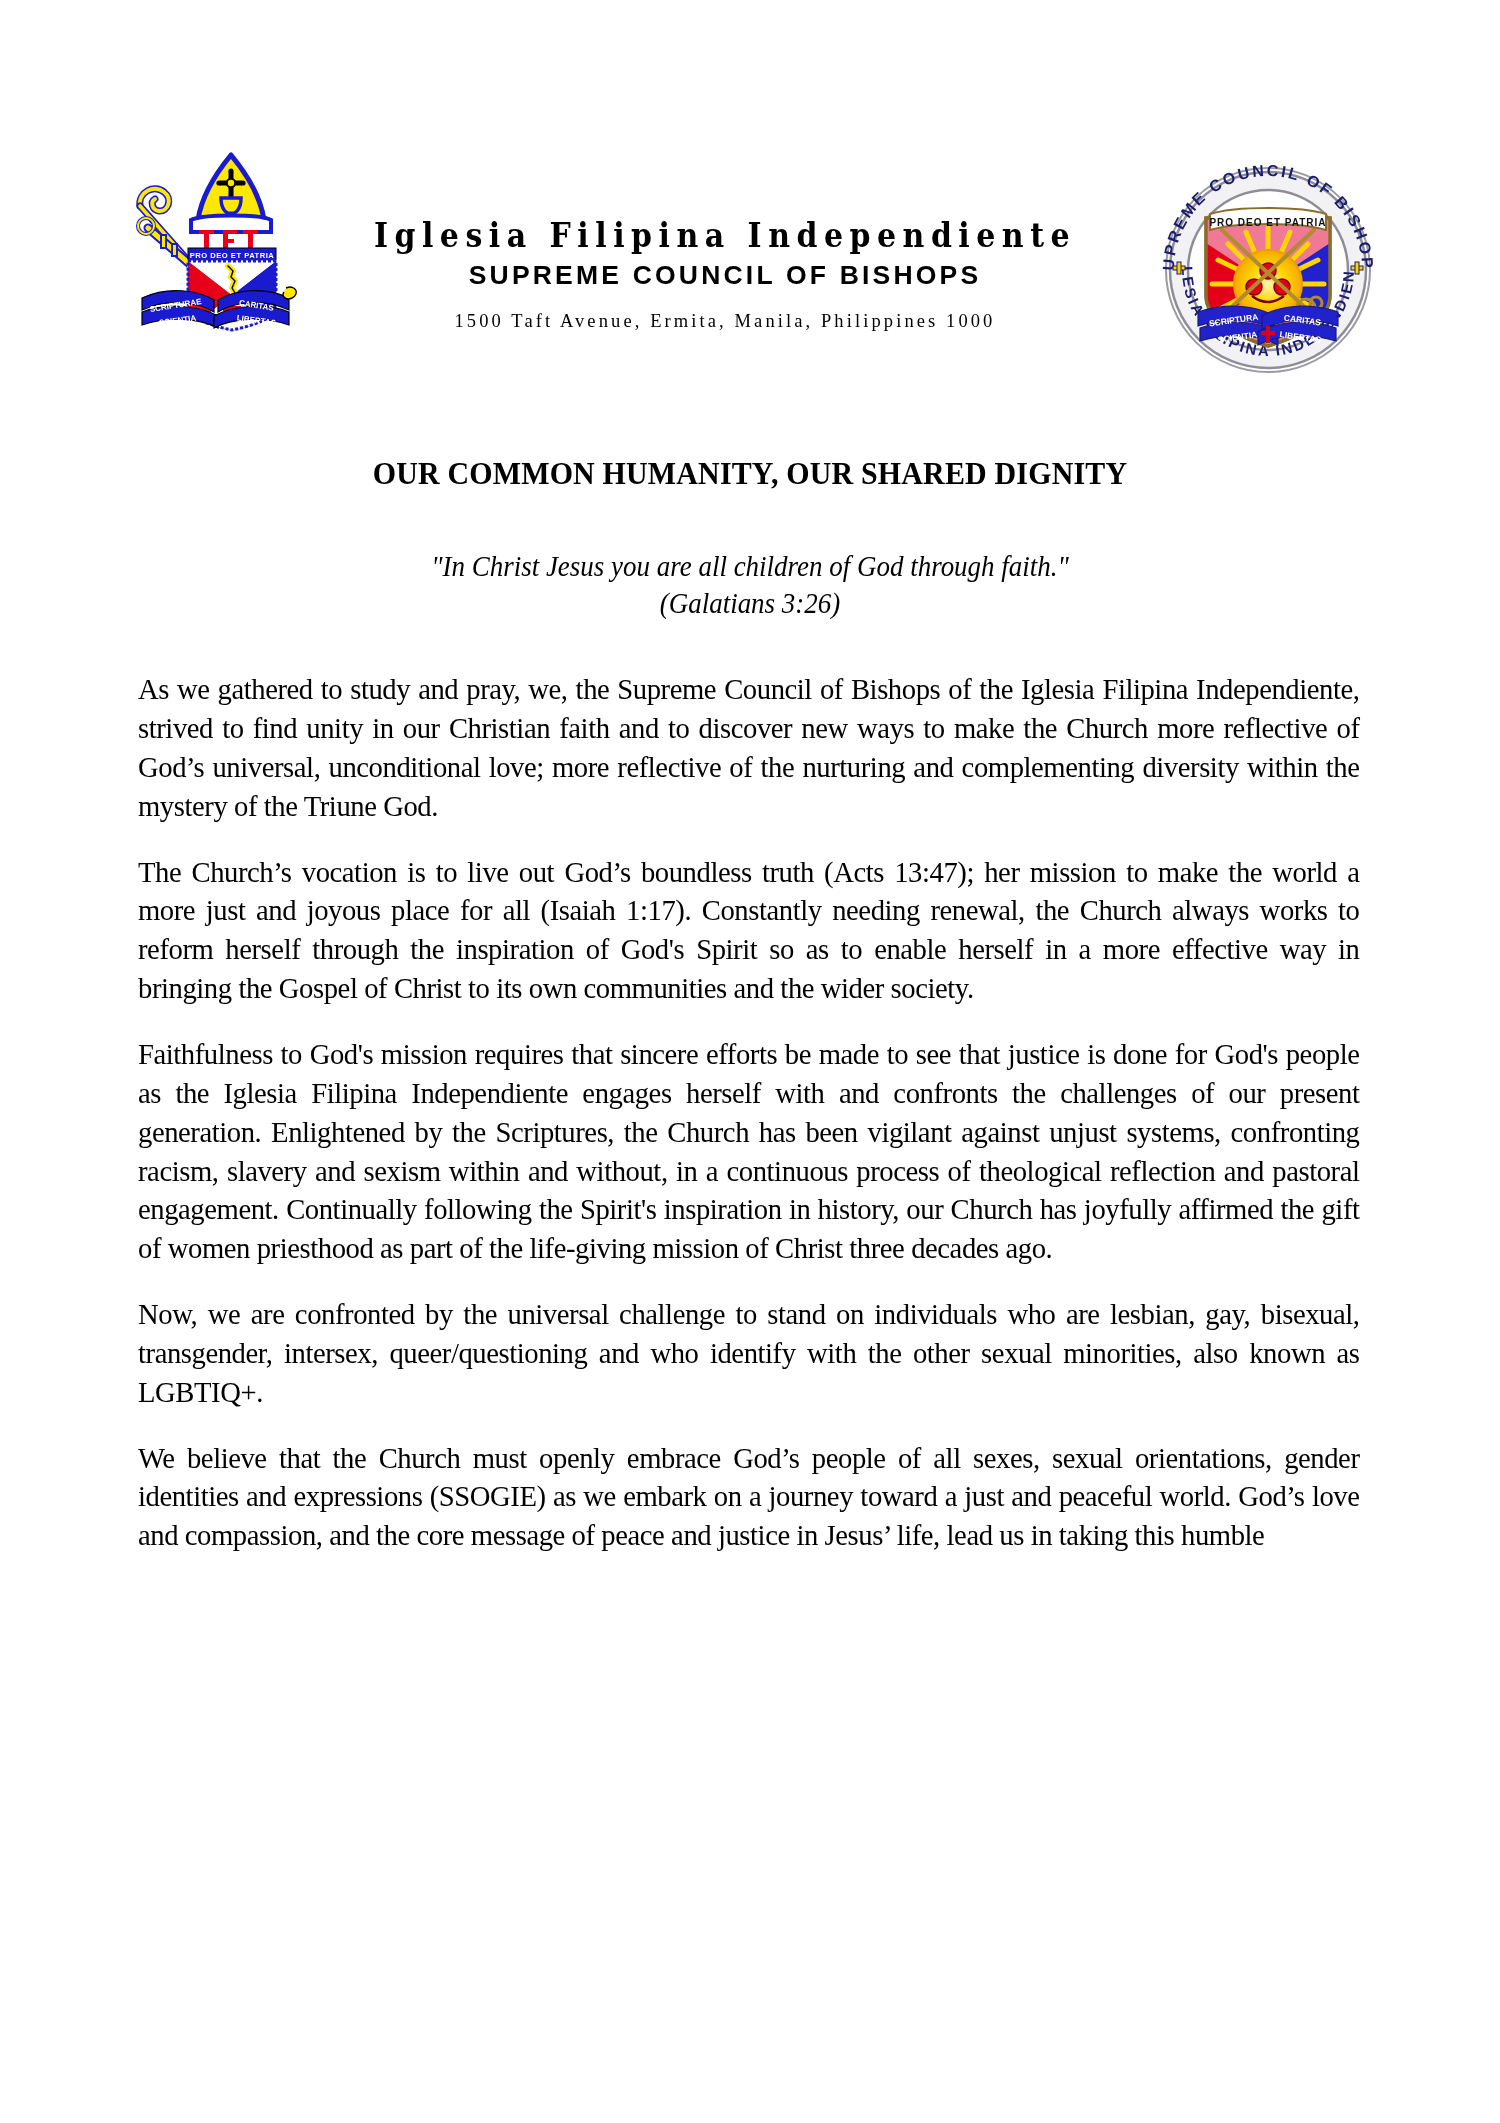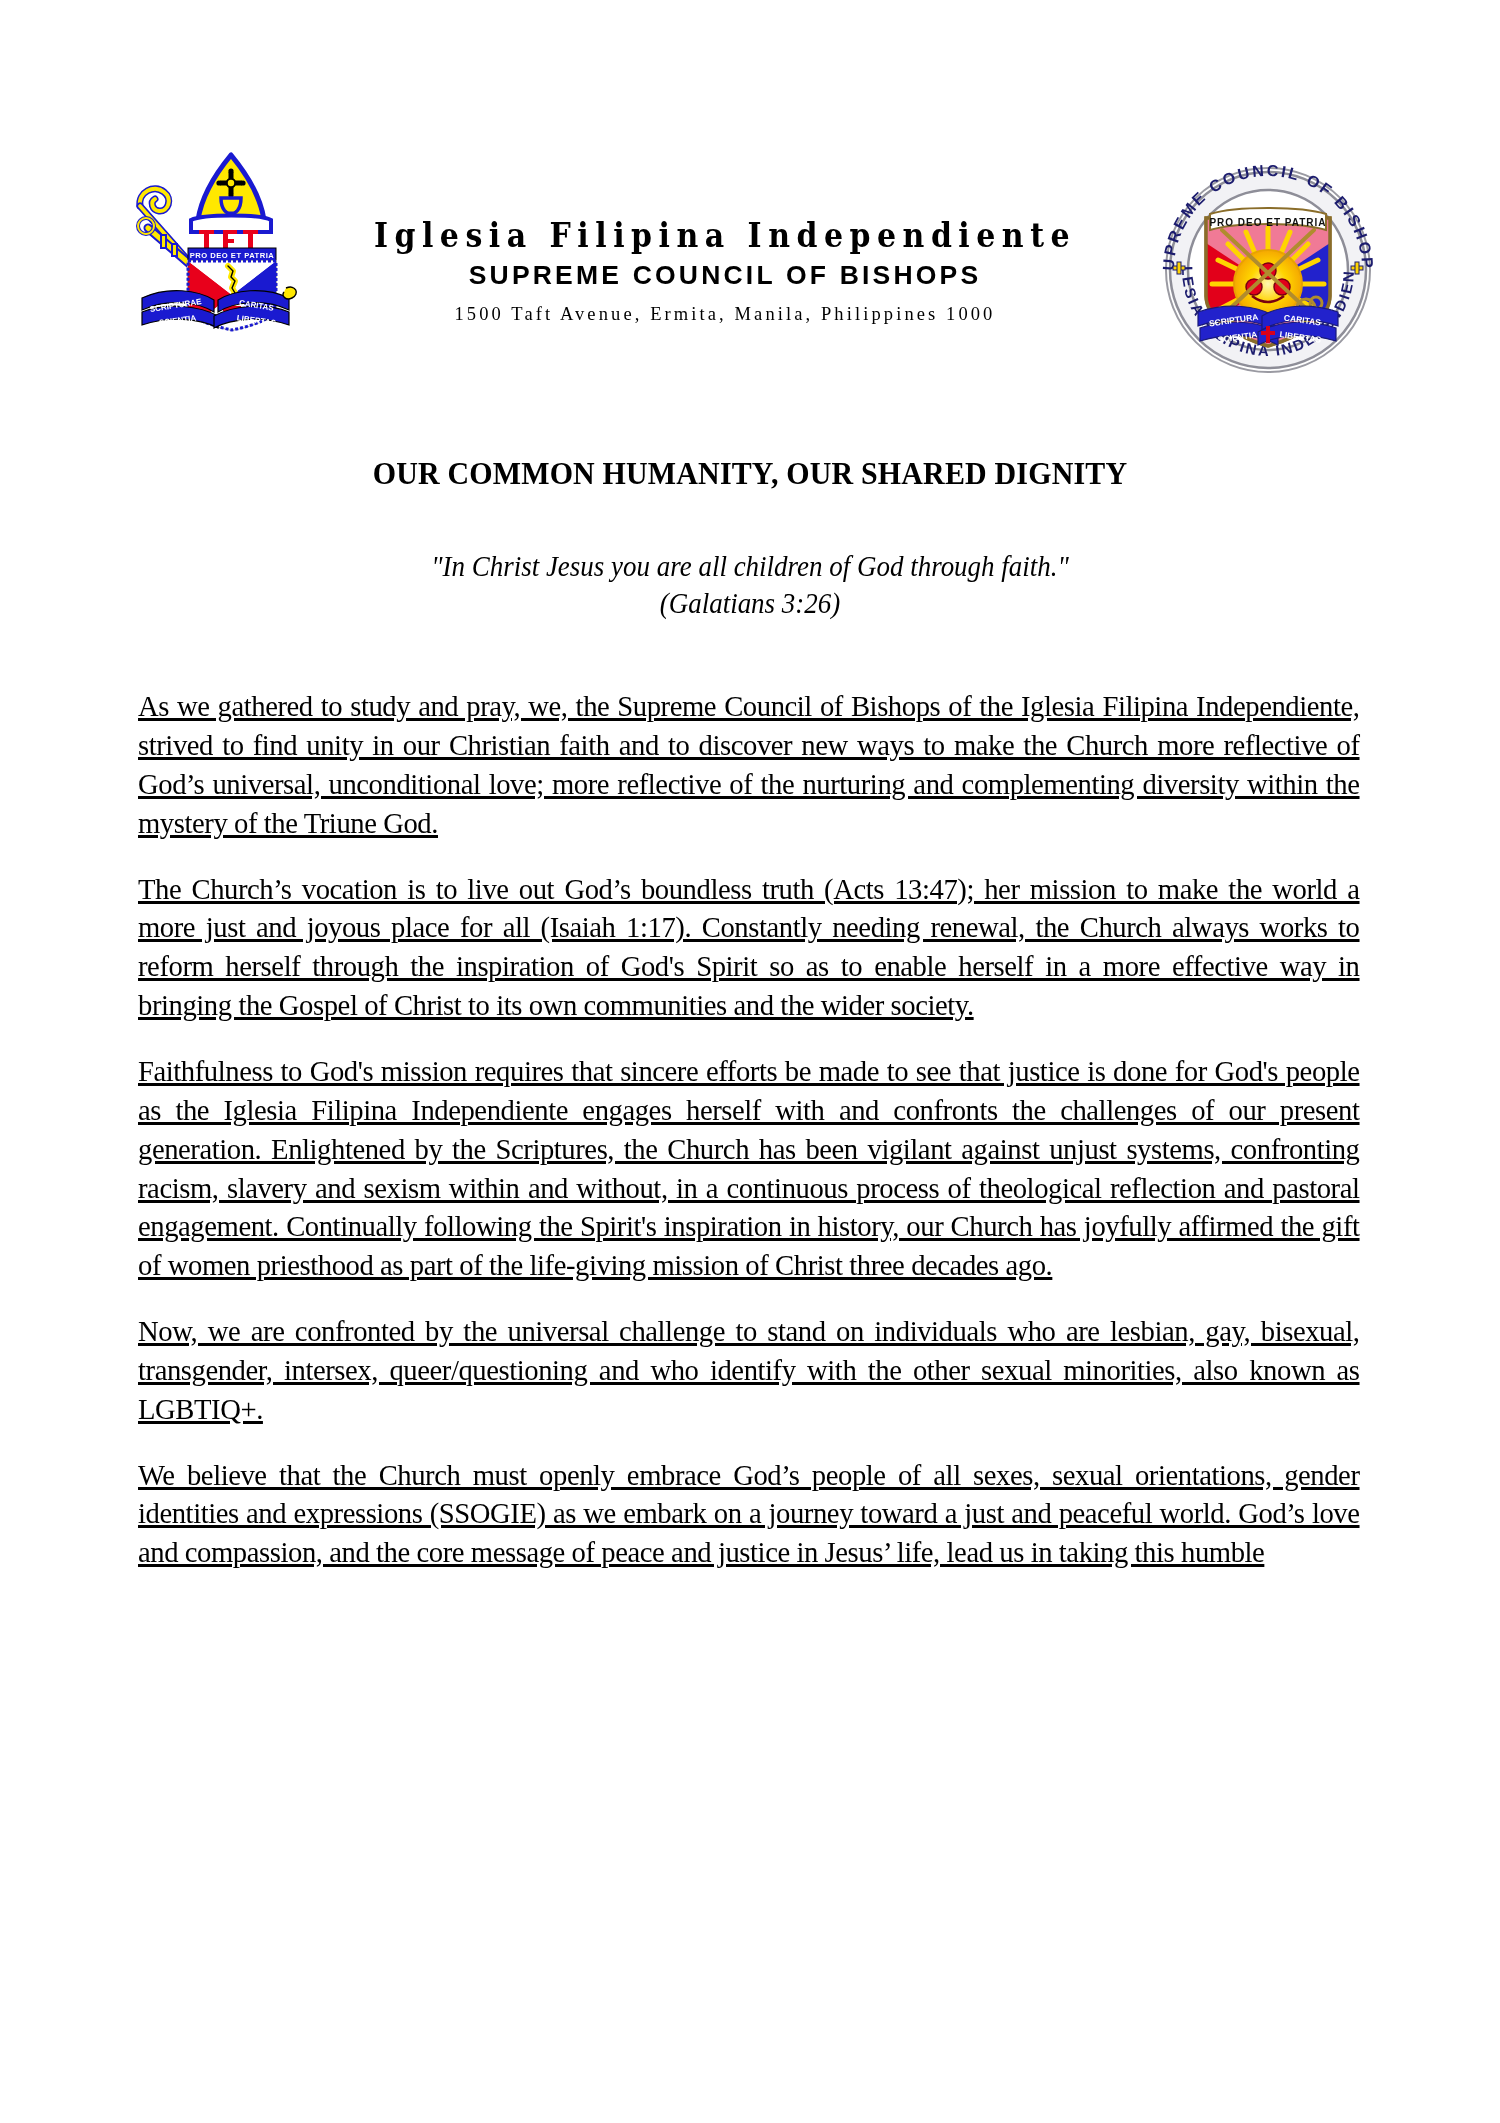--- a/index.html
+++ b/index.html
@@ -80,21 +80,21 @@
     margin-top: 8px;
     white-space: nowrap;
   }
 
   .org-addr {
     font-family: "Liberation Serif", "DejaVu Serif", serif;
     font-weight: 400;
     font-size: 18.5px;
     letter-spacing: 3.1px;
     line-height: 1.4;
-    margin-top: 8px;
+    margin-top: 15px;
     white-space: nowrap;
   }
 
   
   .doc-body {
     position: absolute;
     left: 138px;
     top: 456px;
     width: 1224px;
   }
@@ -117,22 +117,21 @@
     font-size: 29px;
     line-height: 1.28;
     transform: scaleX(0.93);
   }
 
   .scripture .ref {
     display: block;
   }
 
   .paras {
-    margin-top: 65px;
-    text-decoration: underline;
+    margin-top: 48px;
   }
 
   p.para {
     margin: 0 0 27px 0;
     text-align: justify;
     text-justify: inter-word;
     font-family: "Liberation Serif", "DejaVu Serif", serif;
     font-size: 30px;
     line-height: 1.295;
     letter-spacing: -0.45px;

